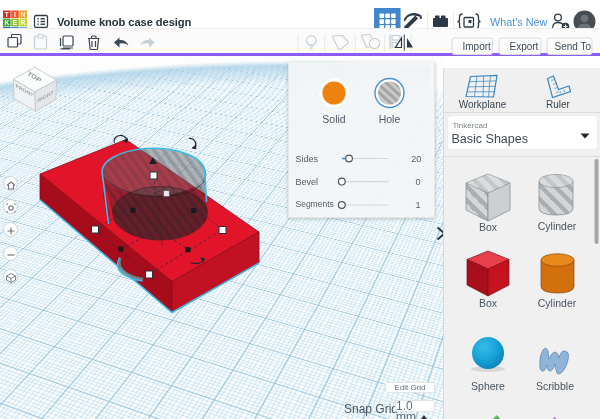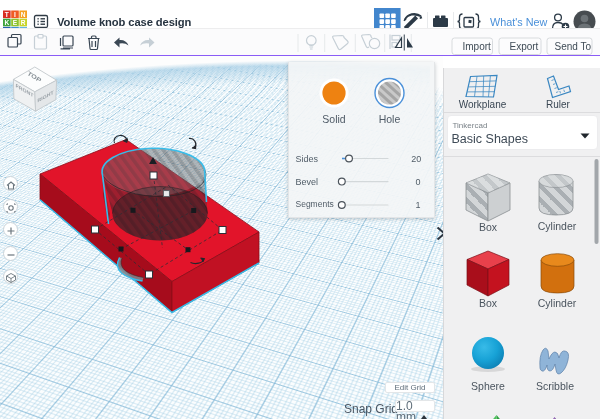--- a/index.html
+++ b/index.html
@@ -1,16 +1,16 @@
 <!DOCTYPE html>
 <html><head><meta charset="utf-8"><style>
 *{margin:0;padding:0;box-sizing:border-box}
 html,body{width:600px;height:419px;overflow:hidden;font-family:"Liberation Sans",sans-serif;background:#fff}
 #topbar{position:absolute;left:0;top:8px;width:548px;height:28px;background:#fff;z-index:30}
-#toolbar{position:absolute;left:0;top:28px;width:600px;height:28px;background:#fbfbfc;border-top:1px solid #ededee;border-bottom:1px solid #8b5cf6;z-index:30}
+#toolbar{position:absolute;left:0;top:28px;width:600px;height:28px;background:#fbfbfc;border-top:1px solid #ededee;border-bottom:3px solid #8b5cf6;z-index:30}
 #canvas{position:absolute;left:0;top:56px;width:443px;height:363px;overflow:hidden;background:#fdfefe}
 #planewrap{position:absolute;left:0;top:0;width:443px;height:363px;perspective:900px;perspective-origin:200px 30px;overflow:hidden;z-index:1}
 #plane{position:absolute;left:-779px;top:-859px;width:2000px;height:2000px;
 background-color:#fbfdfe;
 background-image:
 repeating-linear-gradient(0deg,rgba(130,183,214,.68) 0 1px,transparent 1px 33.6px),
 repeating-linear-gradient(90deg,rgba(130,183,214,.68) 0 1px,transparent 1px 33.6px),
 repeating-linear-gradient(0deg,rgba(168,209,230,.42) 0 1px,transparent 1px 3.36px),
 repeating-linear-gradient(90deg,rgba(168,209,230,.42) 0 1px,transparent 1px 3.36px);
 transform:rotateX(66.5deg) rotateZ(25deg);transform-origin:1000px 1000px;filter:blur(0.35px)}

